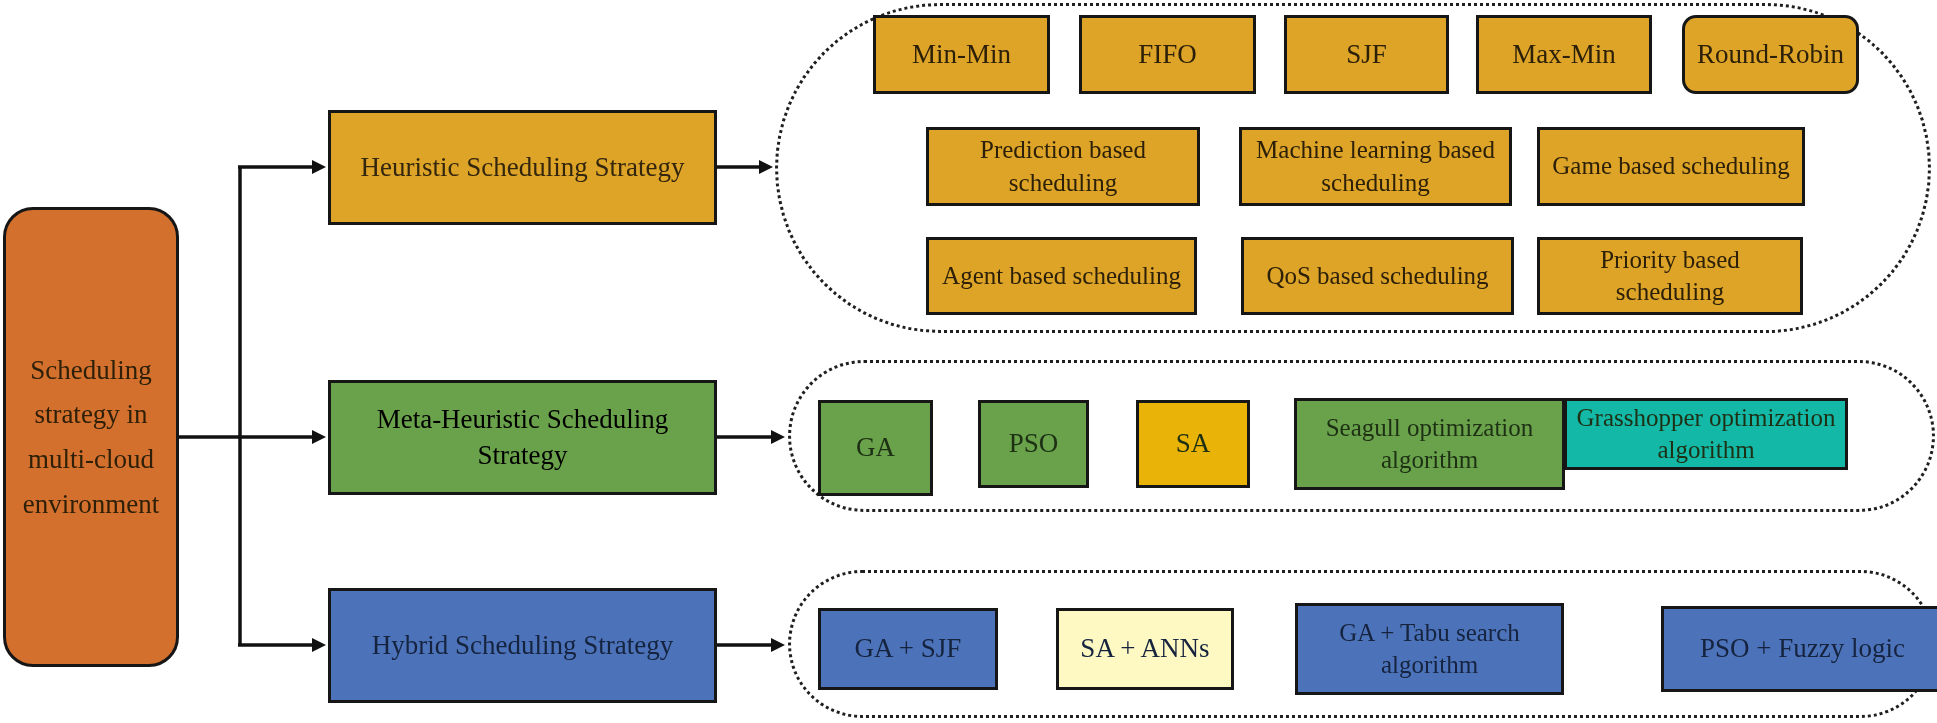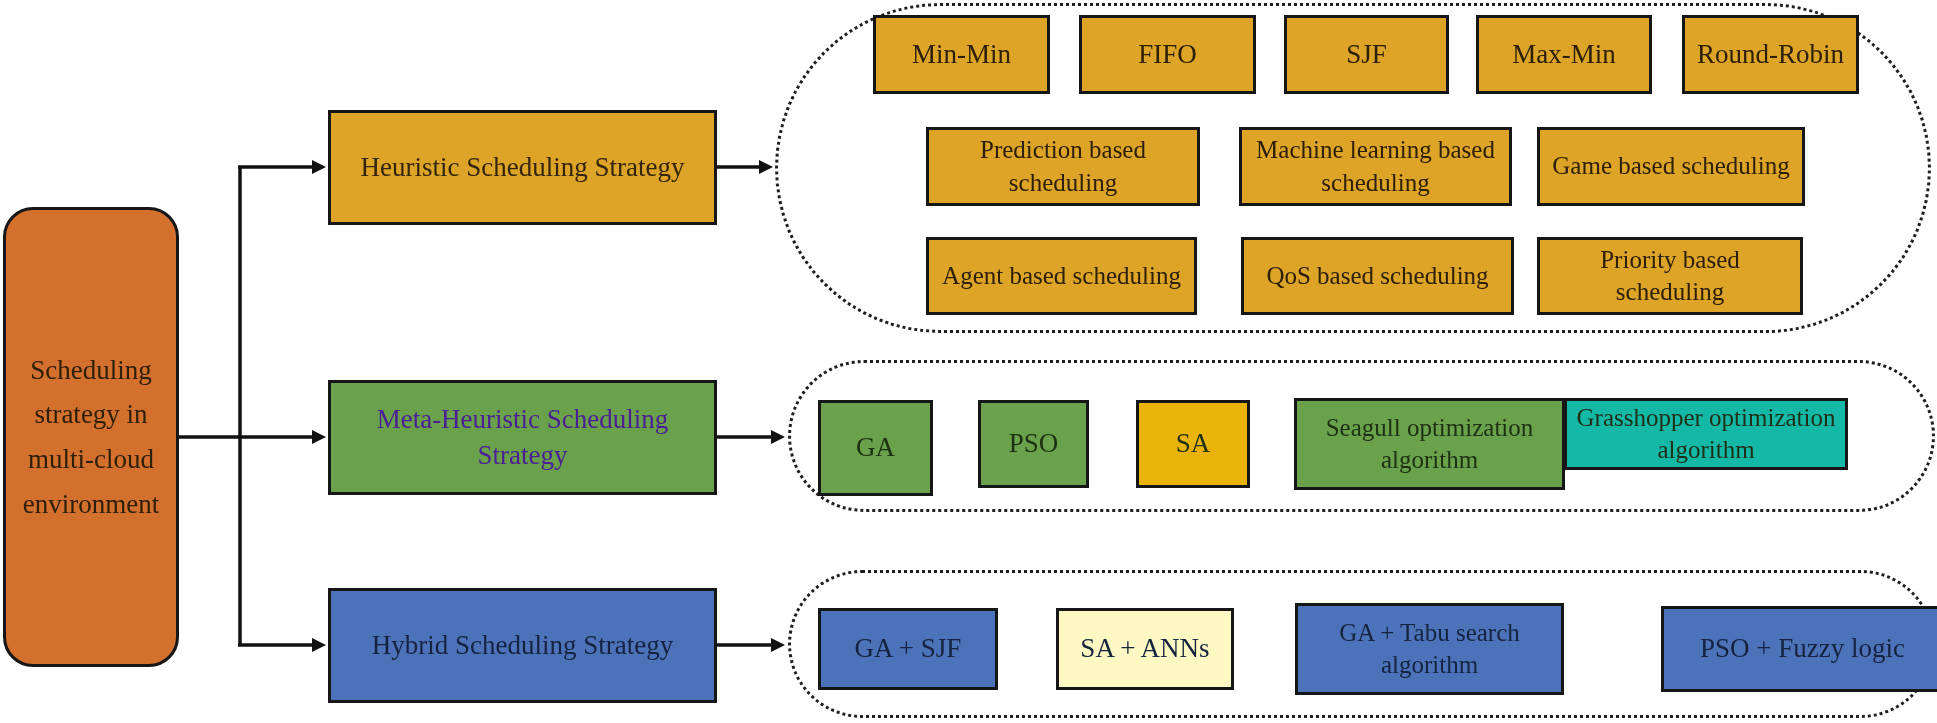--- a/index.html
+++ b/index.html
@@ -24,21 +24,21 @@
     border-radius:30px;
     font-size:27px;color:#2e2008;
     line-height:1.65;
     padding:4px 18px;
   }
   .strategy{
     left:328px;width:389px;height:115px;
     font-size:27px;
   }
   .strategy.gold{color:#33260d;}
-  .strategy.green{color:#4c1d95;}
+  .strategy.green{color:#000000;}
   .strategy.blue{color:#15233f;}
   .leaf{font-size:25px;}
   .leaf.row1{font-size:27px;}
   .leaf.gold{color:#2d2008;}
   .leaf.green{color:#1d3014;}
   .leaf.blue{color:#15233f;}
   .dotted{
     position:absolute;
     border:3px dotted #1f1f1f;
     box-sizing:border-box;
@@ -75,21 +75,21 @@
   <div class="node root" style="background-color: rgb(212, 112, 46);">Scheduling strategy in multi-cloud environment</div>
 
   <div class="node strategy gold" style="top: 110px; background-color: rgb(221, 164, 40);">Heuristic Scheduling Strategy</div>
   <div class="node strategy green" style="top: 380px; background-color: rgb(105, 162, 75);">Meta-Heuristic Scheduling Strategy</div>
   <div class="node strategy blue" style="top: 588px; background-color: rgb(76, 115, 185);">Hybrid Scheduling Strategy</div>
 
   <div class="node leaf gold row1" style="left: 873px; top: 15px; width: 177px; height: 79px; background-color: rgb(221, 164, 40);">Min-Min</div>
   <div class="node leaf gold row1" style="left: 1079px; top: 15px; width: 177px; height: 79px; background-color: rgb(221, 164, 40);">FIFO</div>
   <div class="node leaf gold row1" style="left: 1284px; top: 15px; width: 165px; height: 79px; background-color: rgb(221, 164, 40);">SJF</div>
   <div class="node leaf gold row1" style="left: 1476px; top: 15px; width: 176px; height: 79px; background-color: rgb(221, 164, 40);">Max-Min</div>
-  <div class="node leaf gold row1" style="left: 1682px; top: 15px; width: 177px; height: 79px; background-color: rgb(221, 164, 40);">Round-Robin</div>
+  <div class="node leaf gold row1" style="left: 1682px; top: 15px; width: 177px; height: 79px; background-color: rgb(221, 164, 40); border-radius: 14px;">Round-Robin</div>
 
   <div class="node leaf gold" style="left: 926px; top: 127px; width: 274px; height: 79px; background-color: rgb(221, 164, 40);">Prediction based scheduling</div>
   <div class="node leaf gold" style="left: 1239px; top: 127px; width: 273px; height: 79px; background-color: rgb(221, 164, 40);">Machine learning based scheduling</div>
   <div class="node leaf gold" style="left: 1537px; top: 127px; width: 268px; height: 79px; background-color: rgb(221, 164, 40);">Game based scheduling</div>
 
   <div class="node leaf gold" style="left: 926px; top: 237px; width: 271px; height: 78px; background-color: rgb(221, 164, 40);">Agent based scheduling</div>
   <div class="node leaf gold" style="left: 1241px; top: 237px; width: 273px; height: 78px; background-color: rgb(221, 164, 40);">QoS based scheduling</div>
   <div class="node leaf gold" style="left: 1537px; top: 237px; width: 266px; height: 78px; background-color: rgb(221, 164, 40);">Priority based scheduling</div>
 
   <div class="node leaf green row1" style="left: 818px; top: 400px; width: 115px; height: 96px; background-color: rgb(105, 162, 75);">GA</div>

